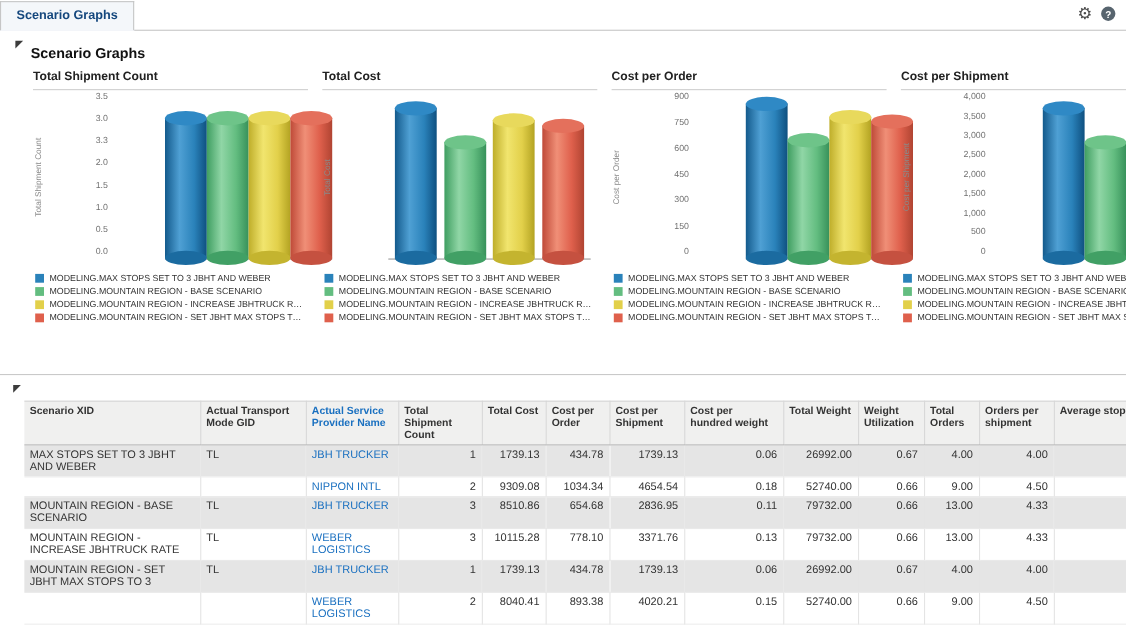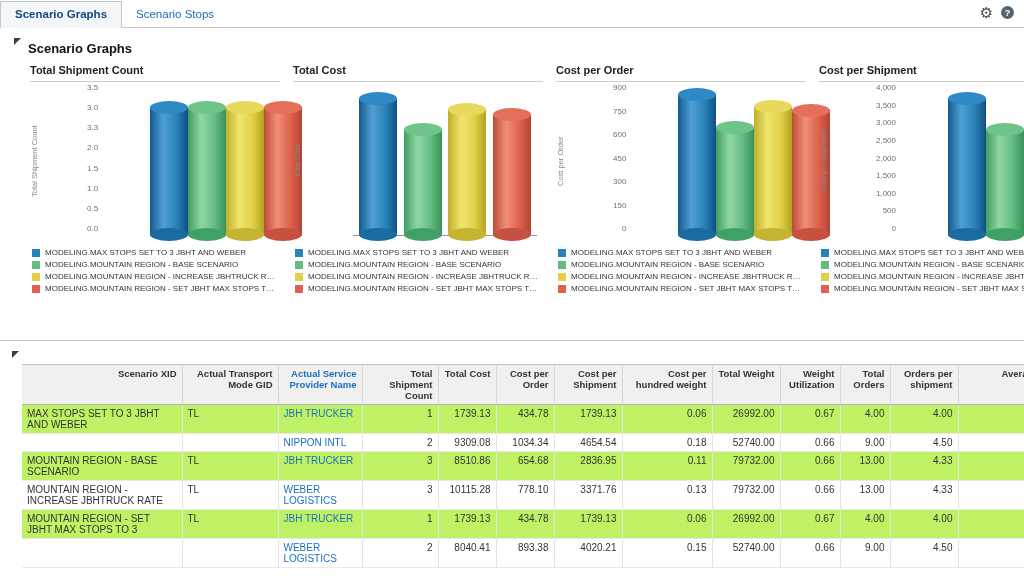--- a/index.html
+++ b/index.html
@@ -84,43 +84,42 @@
     font-size: 8px; color: #333; white-space: nowrap;
     overflow: hidden; text-overflow: ellipsis; max-width: 230px;
   }
 
   
   .table-wrap { margin-left: 22px; width: 1002px; overflow: hidden; }
   table { border-collapse: collapse; table-layout: fixed; width: 1050px; }
   thead th {
     background: #f0f0ef; border-top: 1px solid #c2c2c2; border-bottom: 1px solid #b5b5b5;
     border-right: 1px solid #d8d8d8; font-size: 9.5px; font-weight: bold;
-    text-align: right; vertical-align: top; padding: 3px 5px; color: #333;
+    text-align: left; vertical-align: top; padding: 3px 5px; color: #333;
   }
   thead th:nth-child(3) { color: #1a70c0; }
   th:nth-child(1){width:160px} th:nth-child(2){width:96px} th:nth-child(3){width:84px}
   th:nth-child(4){width:76px} th:nth-child(5){width:58px} th:nth-child(6){width:58px}
   th:nth-child(7){width:68px} th:nth-child(8){width:90px} th:nth-child(9){width:68px}
   th:nth-child(10){width:60px} th:nth-child(11){width:50px} th:nth-child(12){width:68px}
   th:nth-child(13){width:114px}
   td {
     font-size: 10px; color: #333; border-right: 1px solid #e4e4e4;
     border-bottom: 1px solid #e9e9e9; padding: 3px 5px; vertical-align: top;
     overflow: hidden;
   }
-  tr.shade td { background: #bef264; }
+  tr.shade td { background: #e5e5e5; }
   td.num { text-align: right; }
   td.link { color: #1a70c0; cursor: pointer; }
 </style>
 </head>
 <body>
 
 <div class="tab-bar">
   <div class="tab active">Scenario Graphs</div>
-  <div class="tab">Scenario Stops</div>
   <div class="header-icons">
     <span class="gear">⚙</span>
     <span class="help">?</span>
   </div>
 </div>
 
 <div class="splitter top">
   <span class="collapse-handle"></span>
 </div>
 

